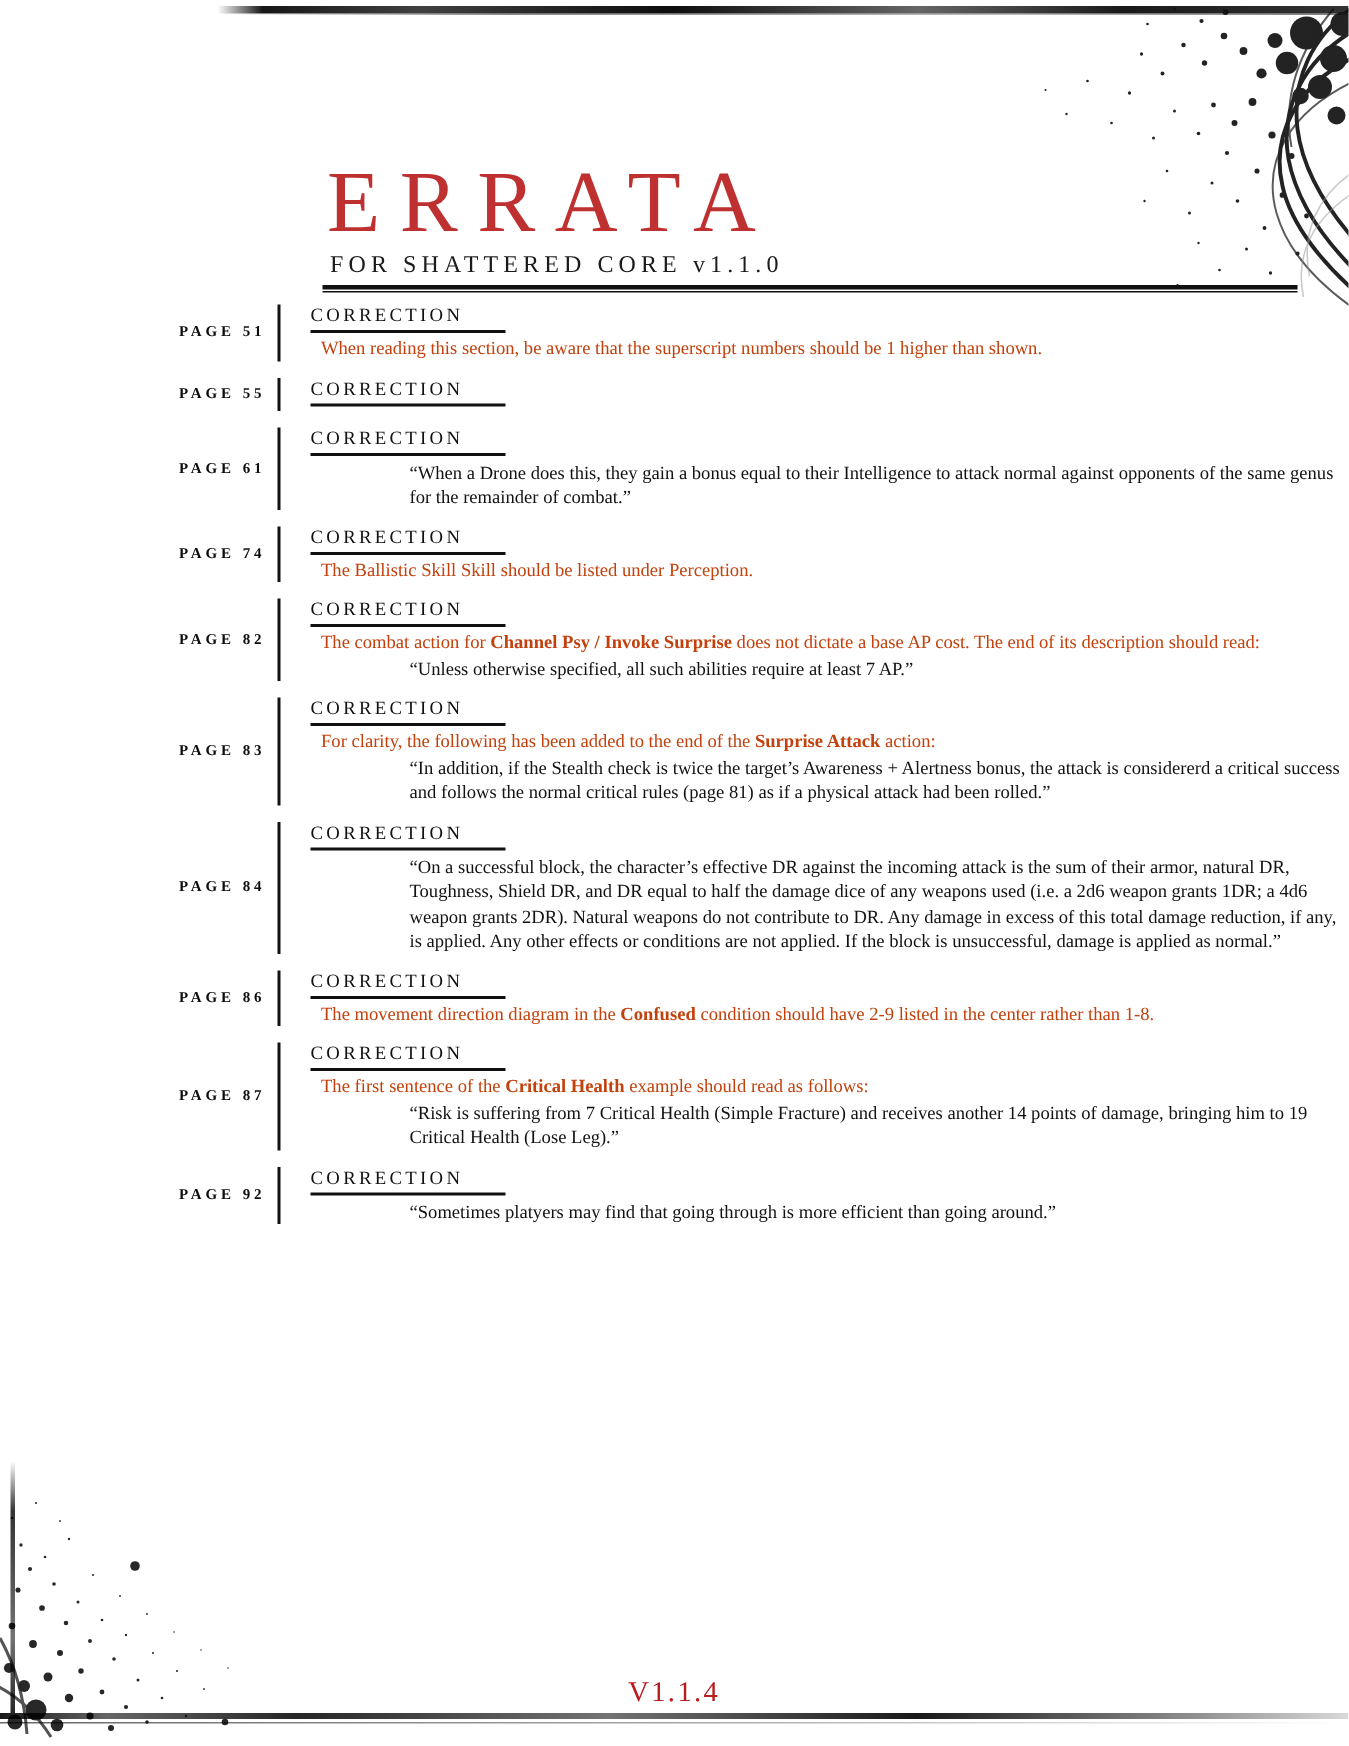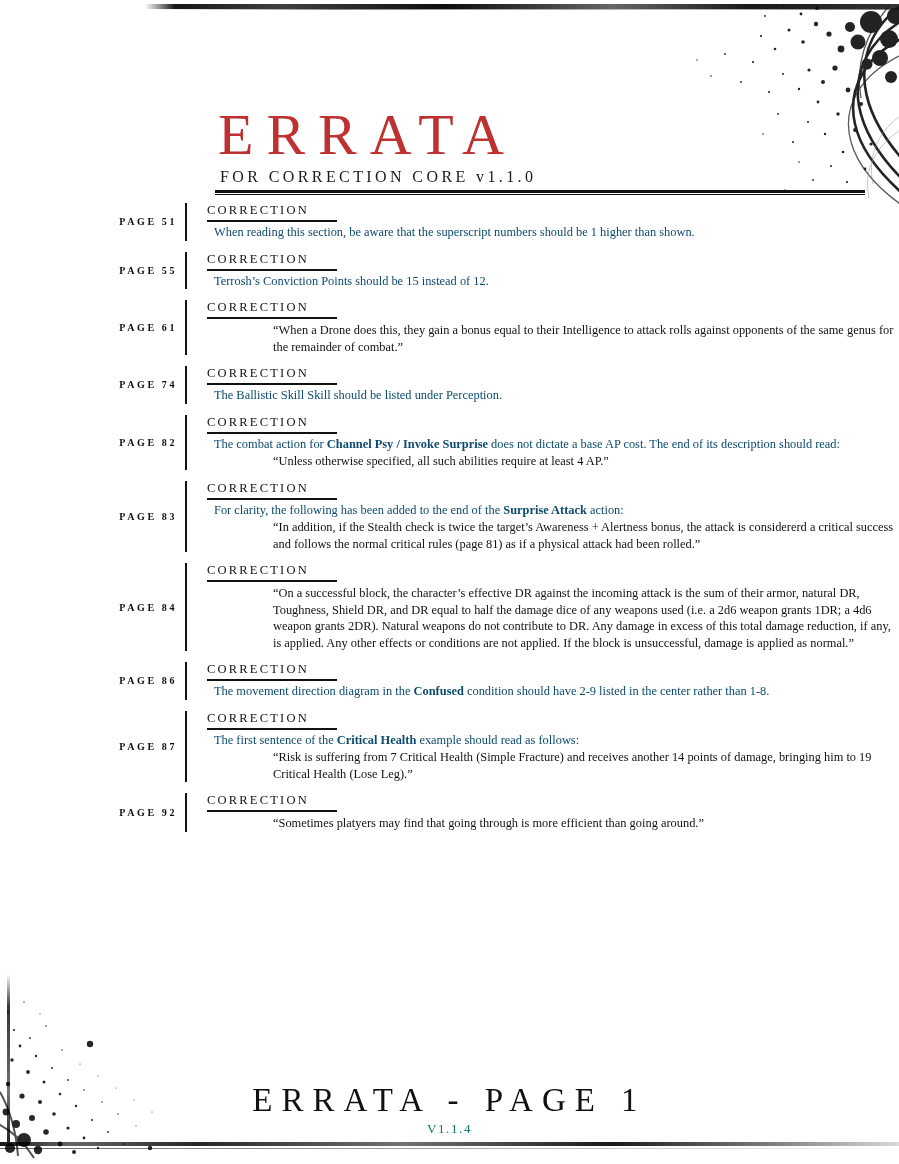--- a/index.html
+++ b/index.html
@@ -131,21 +131,21 @@
   .correction-underline {
     width: 130px;
     height: 2px;
     background: #111;
     margin-top: 2px;
     margin-bottom: 3px;
   }
   .entry-text {
     font-size: 12.4px;
     line-height: 15.5px;
-    color: #0c4a6e;
+    color: #c2410c;
     text-indent: 7px;
   }
   .entry-text b { font-weight: bold; }
   .entry-quote {
     font-size: 12.4px;
     line-height: 16.5px;
     color: #121212;
     margin-left: 66px;
     margin-top: 1px;
   }
@@ -157,24 +157,24 @@
     width: 899px;
     text-align: center;
   }
   #footer-title {
     font-size: 33px;
     letter-spacing: 9px;
     line-height: 38px;
     color: #101010;
   }
   #footer-version {
-    font-size: 13px;
+    font-size: 19px;
     letter-spacing: 1.6px;
     line-height: 19px;
-    color: #0f766e;
+    color: #b91c1c;
   }
 </style>
 </head>
 <body>
 
 <div class="deco" id="top-rule"></div>
 <div class="deco" id="top-rule-thin"></div>
 
 <svg class="deco" id="splatter-tr" viewBox="0 0 300 215">
   <g fill="#111">
@@ -296,70 +296,69 @@
     <path d="M6 120 C 16 138, 22 158, 24 184"></path>
   </g>
 </svg>
 
 <div class="deco" id="left-edge-rule"></div>
 <div class="deco" id="bottom-rule"></div>
 <div class="deco" id="bottom-rule-thin"></div>
 
 <div id="header">
   <h1 id="errata-title">ERRATA</h1>
-  <div id="errata-subtitle">FOR CORRECTION CORE v1.1.0</div>
+  <div id="errata-subtitle">FOR SHATTERED CORE v1.1.0</div>
   <div id="header-rule"></div>
   <div id="header-rule-thin"></div>
 </div>
 
 <div id="entries">
     <div class="entry">
       <div class="entry-page">PAGE 51</div>
       <div class="entry-divider"></div>
       <div class="entry-body">
         <div class="correction-label">CORRECTION</div>
         <div class="correction-underline"></div>
         <div class="entry-text">When reading this section, be aware that the superscript numbers should be 1 higher than shown.</div>
       </div>
     </div>
     <div class="entry">
       <div class="entry-page">PAGE 55</div>
       <div class="entry-divider"></div>
       <div class="entry-body">
         <div class="correction-label">CORRECTION</div>
         <div class="correction-underline"></div>
-        <div class="entry-text">Terrosh’s Conviction Points should be 15 instead of 12.</div>
       </div>
     </div>
     <div class="entry">
       <div class="entry-page">PAGE 61</div>
       <div class="entry-divider"></div>
       <div class="entry-body">
         <div class="correction-label">CORRECTION</div>
         <div class="correction-underline"></div>
-        <div class="entry-quote">“When a Drone does this, they gain a bonus equal to their Intelligence to attack rolls against opponents of the same genus for the remainder of combat.”</div>
+        <div class="entry-quote">“When a Drone does this, they gain a bonus equal to their Intelligence to attack normal against opponents of the same genus for the remainder of combat.”</div>
       </div>
     </div>
     <div class="entry">
       <div class="entry-page">PAGE 74</div>
       <div class="entry-divider"></div>
       <div class="entry-body">
         <div class="correction-label">CORRECTION</div>
         <div class="correction-underline"></div>
         <div class="entry-text">The Ballistic Skill Skill should be listed under Perception.</div>
       </div>
     </div>
     <div class="entry">
       <div class="entry-page">PAGE 82</div>
       <div class="entry-divider"></div>
       <div class="entry-body">
         <div class="correction-label">CORRECTION</div>
         <div class="correction-underline"></div>
         <div class="entry-text">The combat action for <b>Channel Psy / Invoke Surprise</b> does not dictate a base AP cost. The end of its description should read:</div>
-        <div class="entry-quote">“Unless otherwise specified, all such abilities require at least 4 AP.”</div>
+        <div class="entry-quote">“Unless otherwise specified, all such abilities require at least 7 AP.”</div>
       </div>
     </div>
     <div class="entry">
       <div class="entry-page">PAGE 83</div>
       <div class="entry-divider"></div>
       <div class="entry-body">
         <div class="correction-label">CORRECTION</div>
         <div class="correction-underline"></div>
         <div class="entry-text">For clarity, the following has been added to the end of the <b>Surprise Attack</b> action:</div>
         <div class="entry-quote">“In addition, if the Stealth check is twice the target’s Awareness + Alertness bonus, the attack is considererd a critical success and follows the normal critical rules (page 81) as if a physical attack had been rolled.”</div>
@@ -398,15 +397,14 @@
       <div class="entry-divider"></div>
       <div class="entry-body">
         <div class="correction-label">CORRECTION</div>
         <div class="correction-underline"></div>
         <div class="entry-quote">“Sometimes platyers may find that going through is more efficient than going around.”</div>
       </div>
     </div>
   </div>
 
 <div id="footer">
-  <div id="footer-title">ERRATA - PAGE 1</div>
   <div id="footer-version">V1.1.4</div>
 </div>
 
 </body></html>

